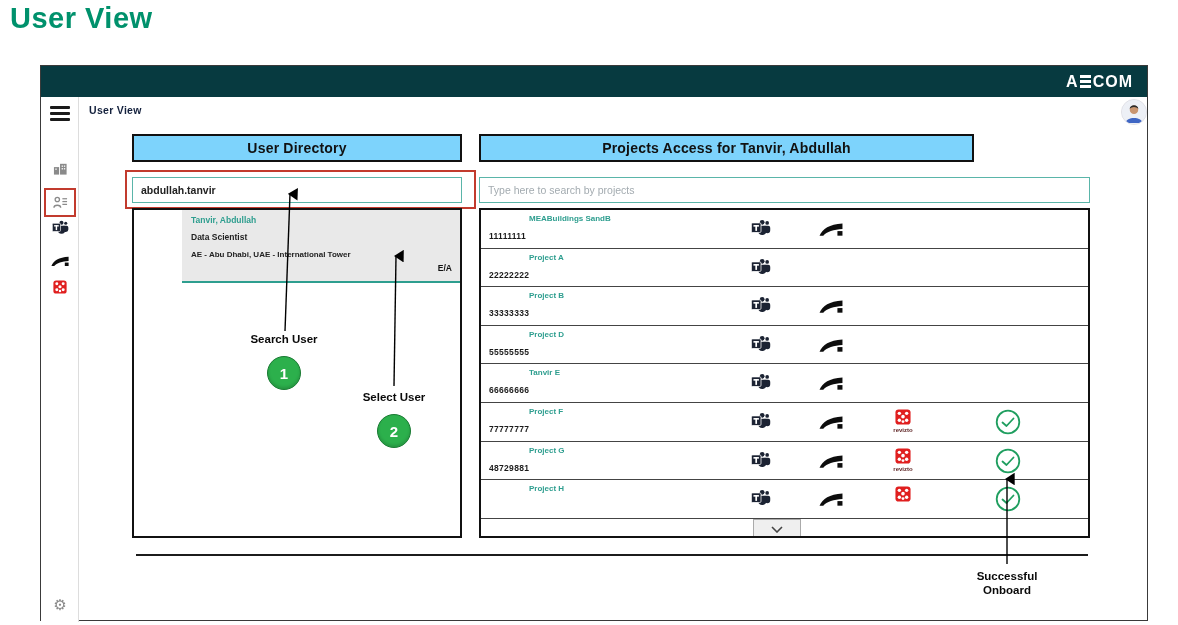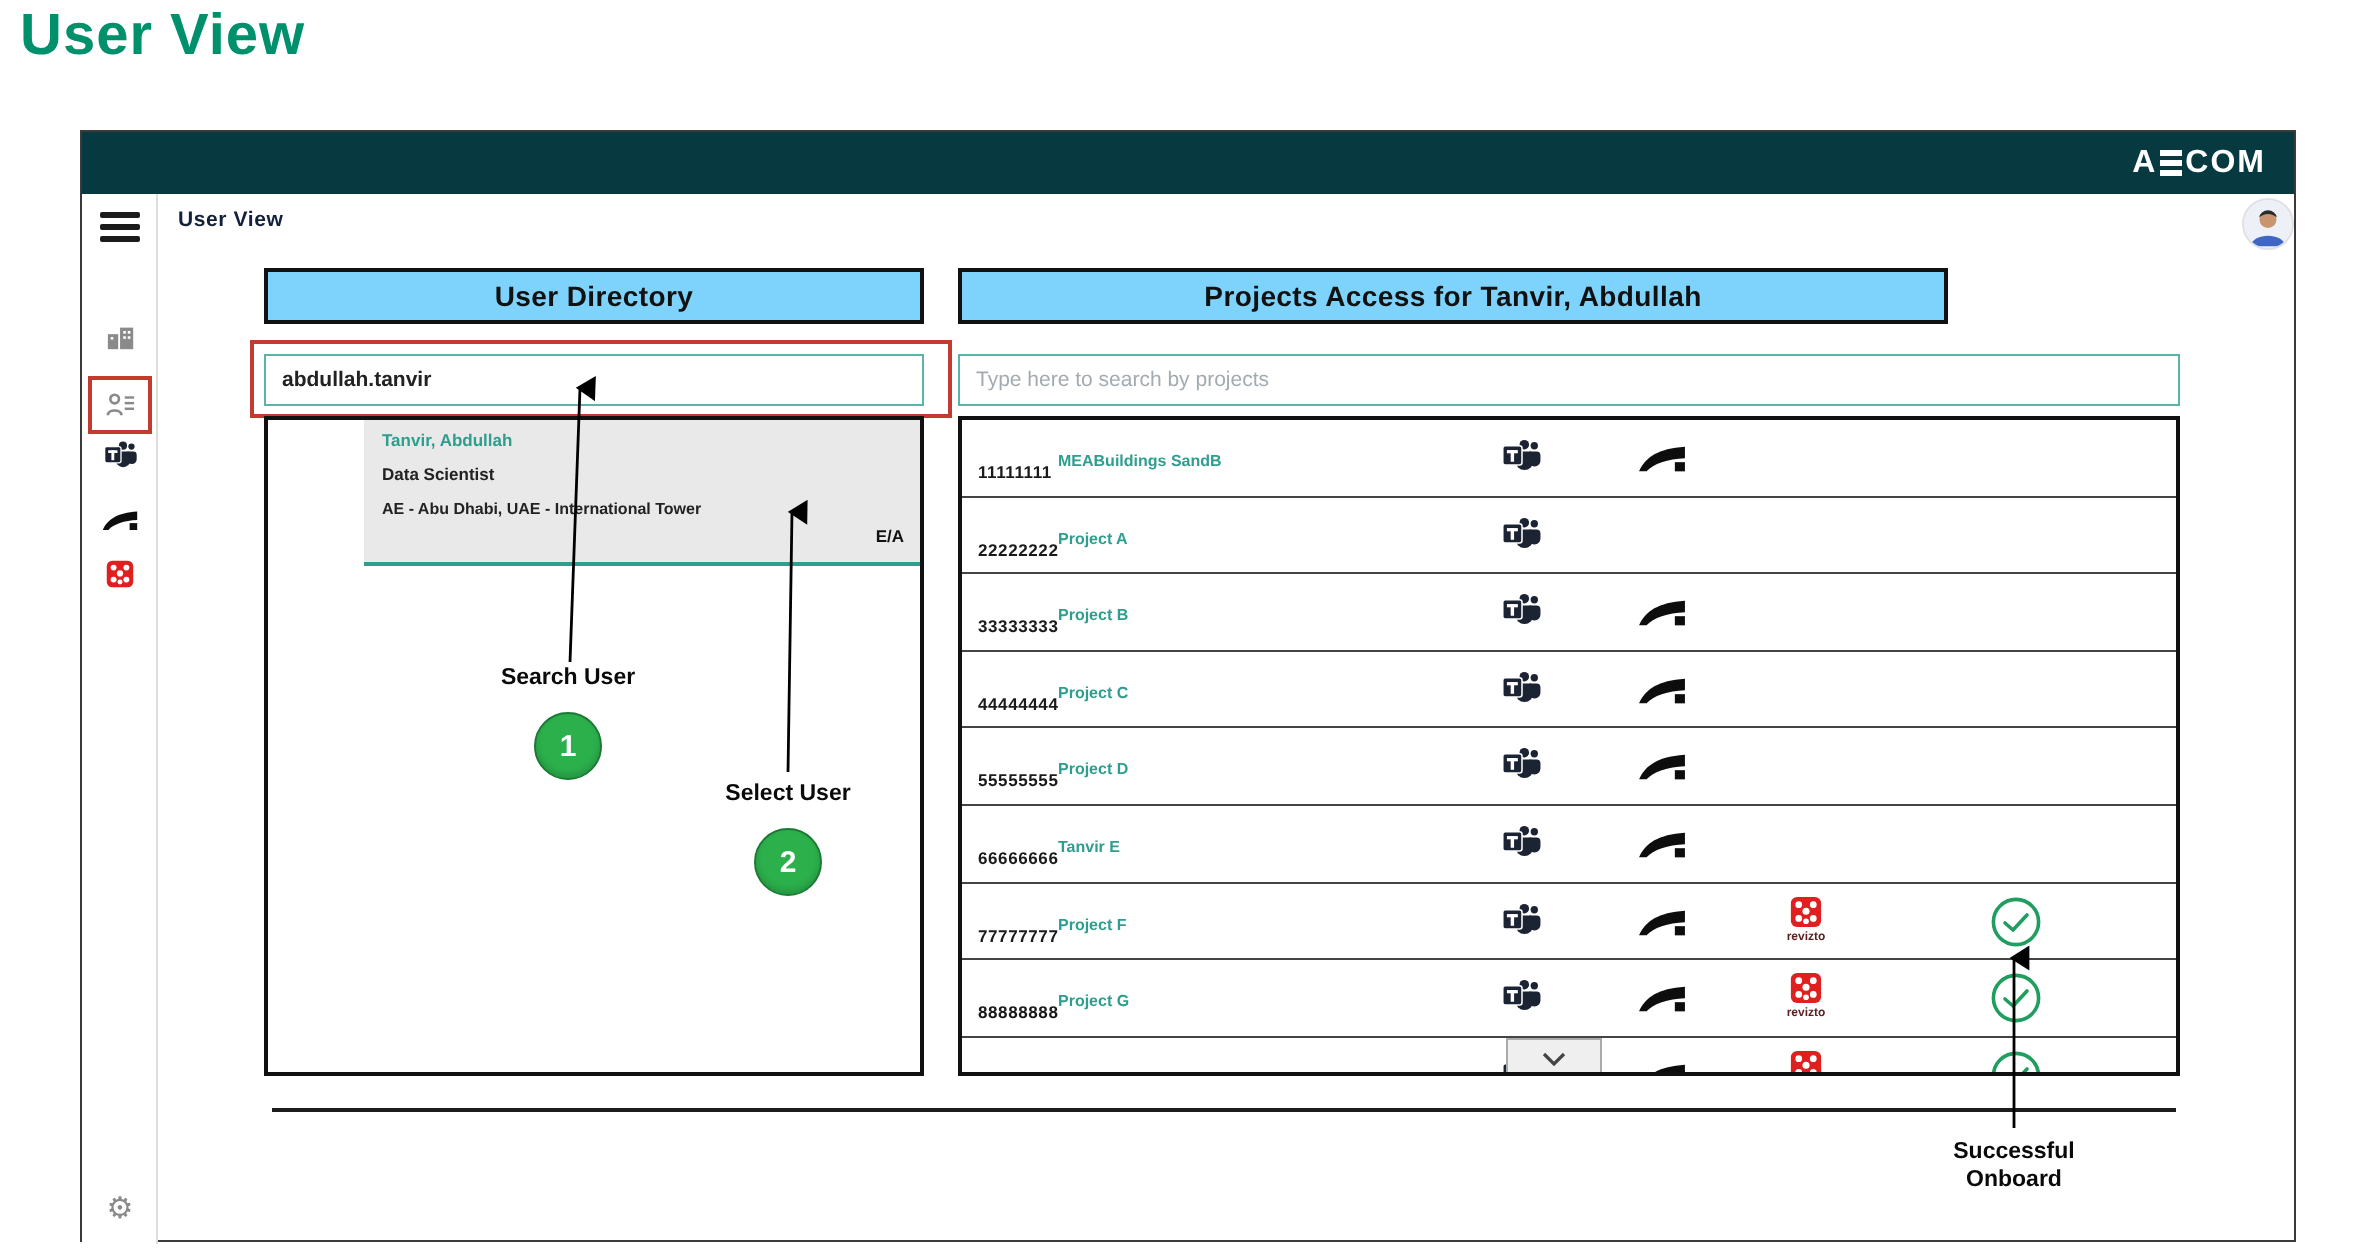--- a/index.html
+++ b/index.html
@@ -28,21 +28,21 @@
   .hdr-box{position:absolute;border:2px solid #111;background:#7dd3fc;display:flex;align-items:center;justify-content:center;font-size:14px;font-weight:bold;color:#111;letter-spacing:0.2px;}
   .search{position:absolute;border:1.5px solid var(--teal-border);background:#fff;font-family:"Liberation Sans",sans-serif;font-size:10.5px;font-weight:bold;color:#222;padding:0 8px;outline:none;}
   .search::placeholder{color:#a3abb0;font-weight:normal;}
   .listbox{position:absolute;border:2px solid #111;background:#fff;overflow:hidden;}
   .user-card{position:relative;height:73px;background:#e9e9e9;border-bottom:2.5px solid var(--teal-text);cursor:pointer;}
   .user-card .nm{position:absolute;left:9px;top:5px;font-size:8.5px;font-weight:bold;color:var(--teal-text);}
   .user-card .jt{position:absolute;left:9px;top:22px;font-size:8.5px;font-weight:bold;color:#222;}
   .user-card .loc{position:absolute;left:9px;top:40px;font-size:8px;font-weight:bold;color:#222;}
   .user-card .bdg{position:absolute;right:8px;top:53px;font-size:8.5px;font-weight:bold;color:#111;}
   .prow{position:relative;height:38.6px;border-bottom:1.2px solid #444;background:#fff;cursor:pointer;}
-  .prow .pname{position:absolute;left:8px;top:16px;font-size:8px;font-weight:bold;color:var(--teal-text);padding-left:40px;}
+  .prow .pname{position:absolute;left:8px;top:4px;font-size:8px;font-weight:bold;color:var(--teal-text);padding-left:40px;}
   .prow .pnum{position:absolute;left:8px;top:21px;font-size:8.5px;font-weight:bold;color:#1a1a1a;letter-spacing:0.3px;}
   .ric{position:absolute;}
   .rev-lab{position:absolute;font-size:6px;font-weight:bold;color:#5a1f1f;text-align:center;width:30px;}
   .scrollbtn{position:absolute;width:48px;height:21px;background:#efefef;border:1px solid #aaa;display:flex;align-items:center;justify-content:center;cursor:pointer;}
   .footline{position:absolute;background:#1c1c1c;}
   
   .ann{position:absolute;font-size:11.5px;font-weight:bold;color:#0a0a0a;text-align:center;}
   .numcircle{position:absolute;width:34px;height:34px;border-radius:50%;background:#2cb04c;border:1.5px solid #1a7a33;color:#fff;font-size:15px;font-weight:bold;display:flex;align-items:center;justify-content:center;box-shadow:inset 0 -2px 3px rgba(0,0,0,0.15);}
   svg.overlay{position:absolute;left:0;top:0;pointer-events:none;}
   .gearglyph{font-size:15px;color:#8a8a8a;line-height:1;}
@@ -202,39 +202,20 @@
                 <rect x="0.5" y="5" width="12.5" height="12.5" rx="1.6" fill="#1c2333" stroke="#fff" stroke-width="1"></rect>
                 <rect x="3.2" y="7.8" width="7.1" height="2.1" fill="#fff"></rect>
                 <rect x="5.65" y="7.8" width="2.2" height="7.6" fill="#fff"></rect>
               </svg></span>
             <span class="ric" style="left:338px;top:11px;"><svg width="24" height="15.600000000000001" viewBox="0 0 26 17">
                 <path d="M0.5,16 C4,8.2 11,3.6 25.5,2.6 L25.5,8.8 C16.2,9.2 8.2,11.8 4.6,16 Z" fill="#0d0d0d"></path>
                 <rect x="20" y="11" width="5.5" height="5" fill="#0d0d0d"></rect>
               </svg></span>
           </div>
           <div class="prow">
-            <span class="pname">Project C</span>
-            <span class="pnum">44444444</span>
-            <span class="ric" style="left:270px;top:9px;"><svg width="20" height="17" viewBox="0 0 26 22">
-                <g fill="#1c2333">
-                  <circle cx="21" cy="5" r="2.4"></circle>
-                  <path d="M17.8,8.8 h4.6 a2.6,2.6 0 0 1 2.6,2.6 v3.2 a3.8,3.8 0 0 1 -3.8,3.8 c-1.5,0 -2.8,-0.9 -3.4,-2.1 Z"></path>
-                  <circle cx="14.5" cy="4.3" r="3.1"></circle>
-                  <path d="M9.5,8.8 h8.8 a2,2 0 0 1 2,2 v4.4 a5.6,5.6 0 0 1 -5.6,5.6 h-0.2 a5.6,5.6 0 0 1 -5.6,-5.6 Z"></path>
-                </g>
-                <rect x="0.5" y="5" width="12.5" height="12.5" rx="1.6" fill="#1c2333" stroke="#fff" stroke-width="1"></rect>
-                <rect x="3.2" y="7.8" width="7.1" height="2.1" fill="#fff"></rect>
-                <rect x="5.65" y="7.8" width="2.2" height="7.6" fill="#fff"></rect>
-              </svg></span>
-            <span class="ric" style="left:338px;top:11px;"><svg width="24" height="15.600000000000001" viewBox="0 0 26 17">
-                <path d="M0.5,16 C4,8.2 11,3.6 25.5,2.6 L25.5,8.8 C16.2,9.2 8.2,11.8 4.6,16 Z" fill="#0d0d0d"></path>
-                <rect x="20" y="11" width="5.5" height="5" fill="#0d0d0d"></rect>
-              </svg></span>
-          </div>
-          <div class="prow">
             <span class="pname">Project D</span>
             <span class="pnum">55555555</span>
             <span class="ric" style="left:270px;top:9px;"><svg width="20" height="17" viewBox="0 0 26 22">
                 <g fill="#1c2333">
                   <circle cx="21" cy="5" r="2.4"></circle>
                   <path d="M17.8,8.8 h4.6 a2.6,2.6 0 0 1 2.6,2.6 v3.2 a3.8,3.8 0 0 1 -3.8,3.8 c-1.5,0 -2.8,-0.9 -3.4,-2.1 Z"></path>
                   <circle cx="14.5" cy="4.3" r="3.1"></circle>
                   <path d="M9.5,8.8 h8.8 a2,2 0 0 1 2,2 v4.4 a5.6,5.6 0 0 1 -5.6,5.6 h-0.2 a5.6,5.6 0 0 1 -5.6,-5.6 Z"></path>
                 </g>
                 <rect x="0.5" y="5" width="12.5" height="12.5" rx="1.6" fill="#1c2333" stroke="#fff" stroke-width="1"></rect>
@@ -295,21 +276,21 @@
                 </g>
               </svg></span>
     <span class="rev-lab" style="left:407px;top:24px;">revizto</span>
             <span class="ric" style="left:514px;top:6px;"><svg width="26" height="26" viewBox="0 0 26 26">
                 <circle cx="13" cy="13" r="11.3" fill="#fff" stroke="#1f9e5f" stroke-width="1.8"></circle>
                 <polyline points="7.5,13.5 11.5,17 18.5,9.5" fill="none" stroke="#1f9e5f" stroke-width="1.8" stroke-linecap="round" stroke-linejoin="round"></polyline>
               </svg></span>
           </div>
           <div class="prow">
             <span class="pname">Project G</span>
-            <span class="pnum">88888888</span>
+            <span class="pnum">48729881</span>
             <span class="ric" style="left:270px;top:9px;"><svg width="20" height="17" viewBox="0 0 26 22">
                 <g fill="#1c2333">
                   <circle cx="21" cy="5" r="2.4"></circle>
                   <path d="M17.8,8.8 h4.6 a2.6,2.6 0 0 1 2.6,2.6 v3.2 a3.8,3.8 0 0 1 -3.8,3.8 c-1.5,0 -2.8,-0.9 -3.4,-2.1 Z"></path>
                   <circle cx="14.5" cy="4.3" r="3.1"></circle>
                   <path d="M9.5,8.8 h8.8 a2,2 0 0 1 2,2 v4.4 a5.6,5.6 0 0 1 -5.6,5.6 h-0.2 a5.6,5.6 0 0 1 -5.6,-5.6 Z"></path>
                 </g>
                 <rect x="0.5" y="5" width="12.5" height="12.5" rx="1.6" fill="#1c2333" stroke="#fff" stroke-width="1"></rect>
                 <rect x="3.2" y="7.8" width="7.1" height="2.1" fill="#fff"></rect>
                 <rect x="5.65" y="7.8" width="2.2" height="7.6" fill="#fff"></rect>

